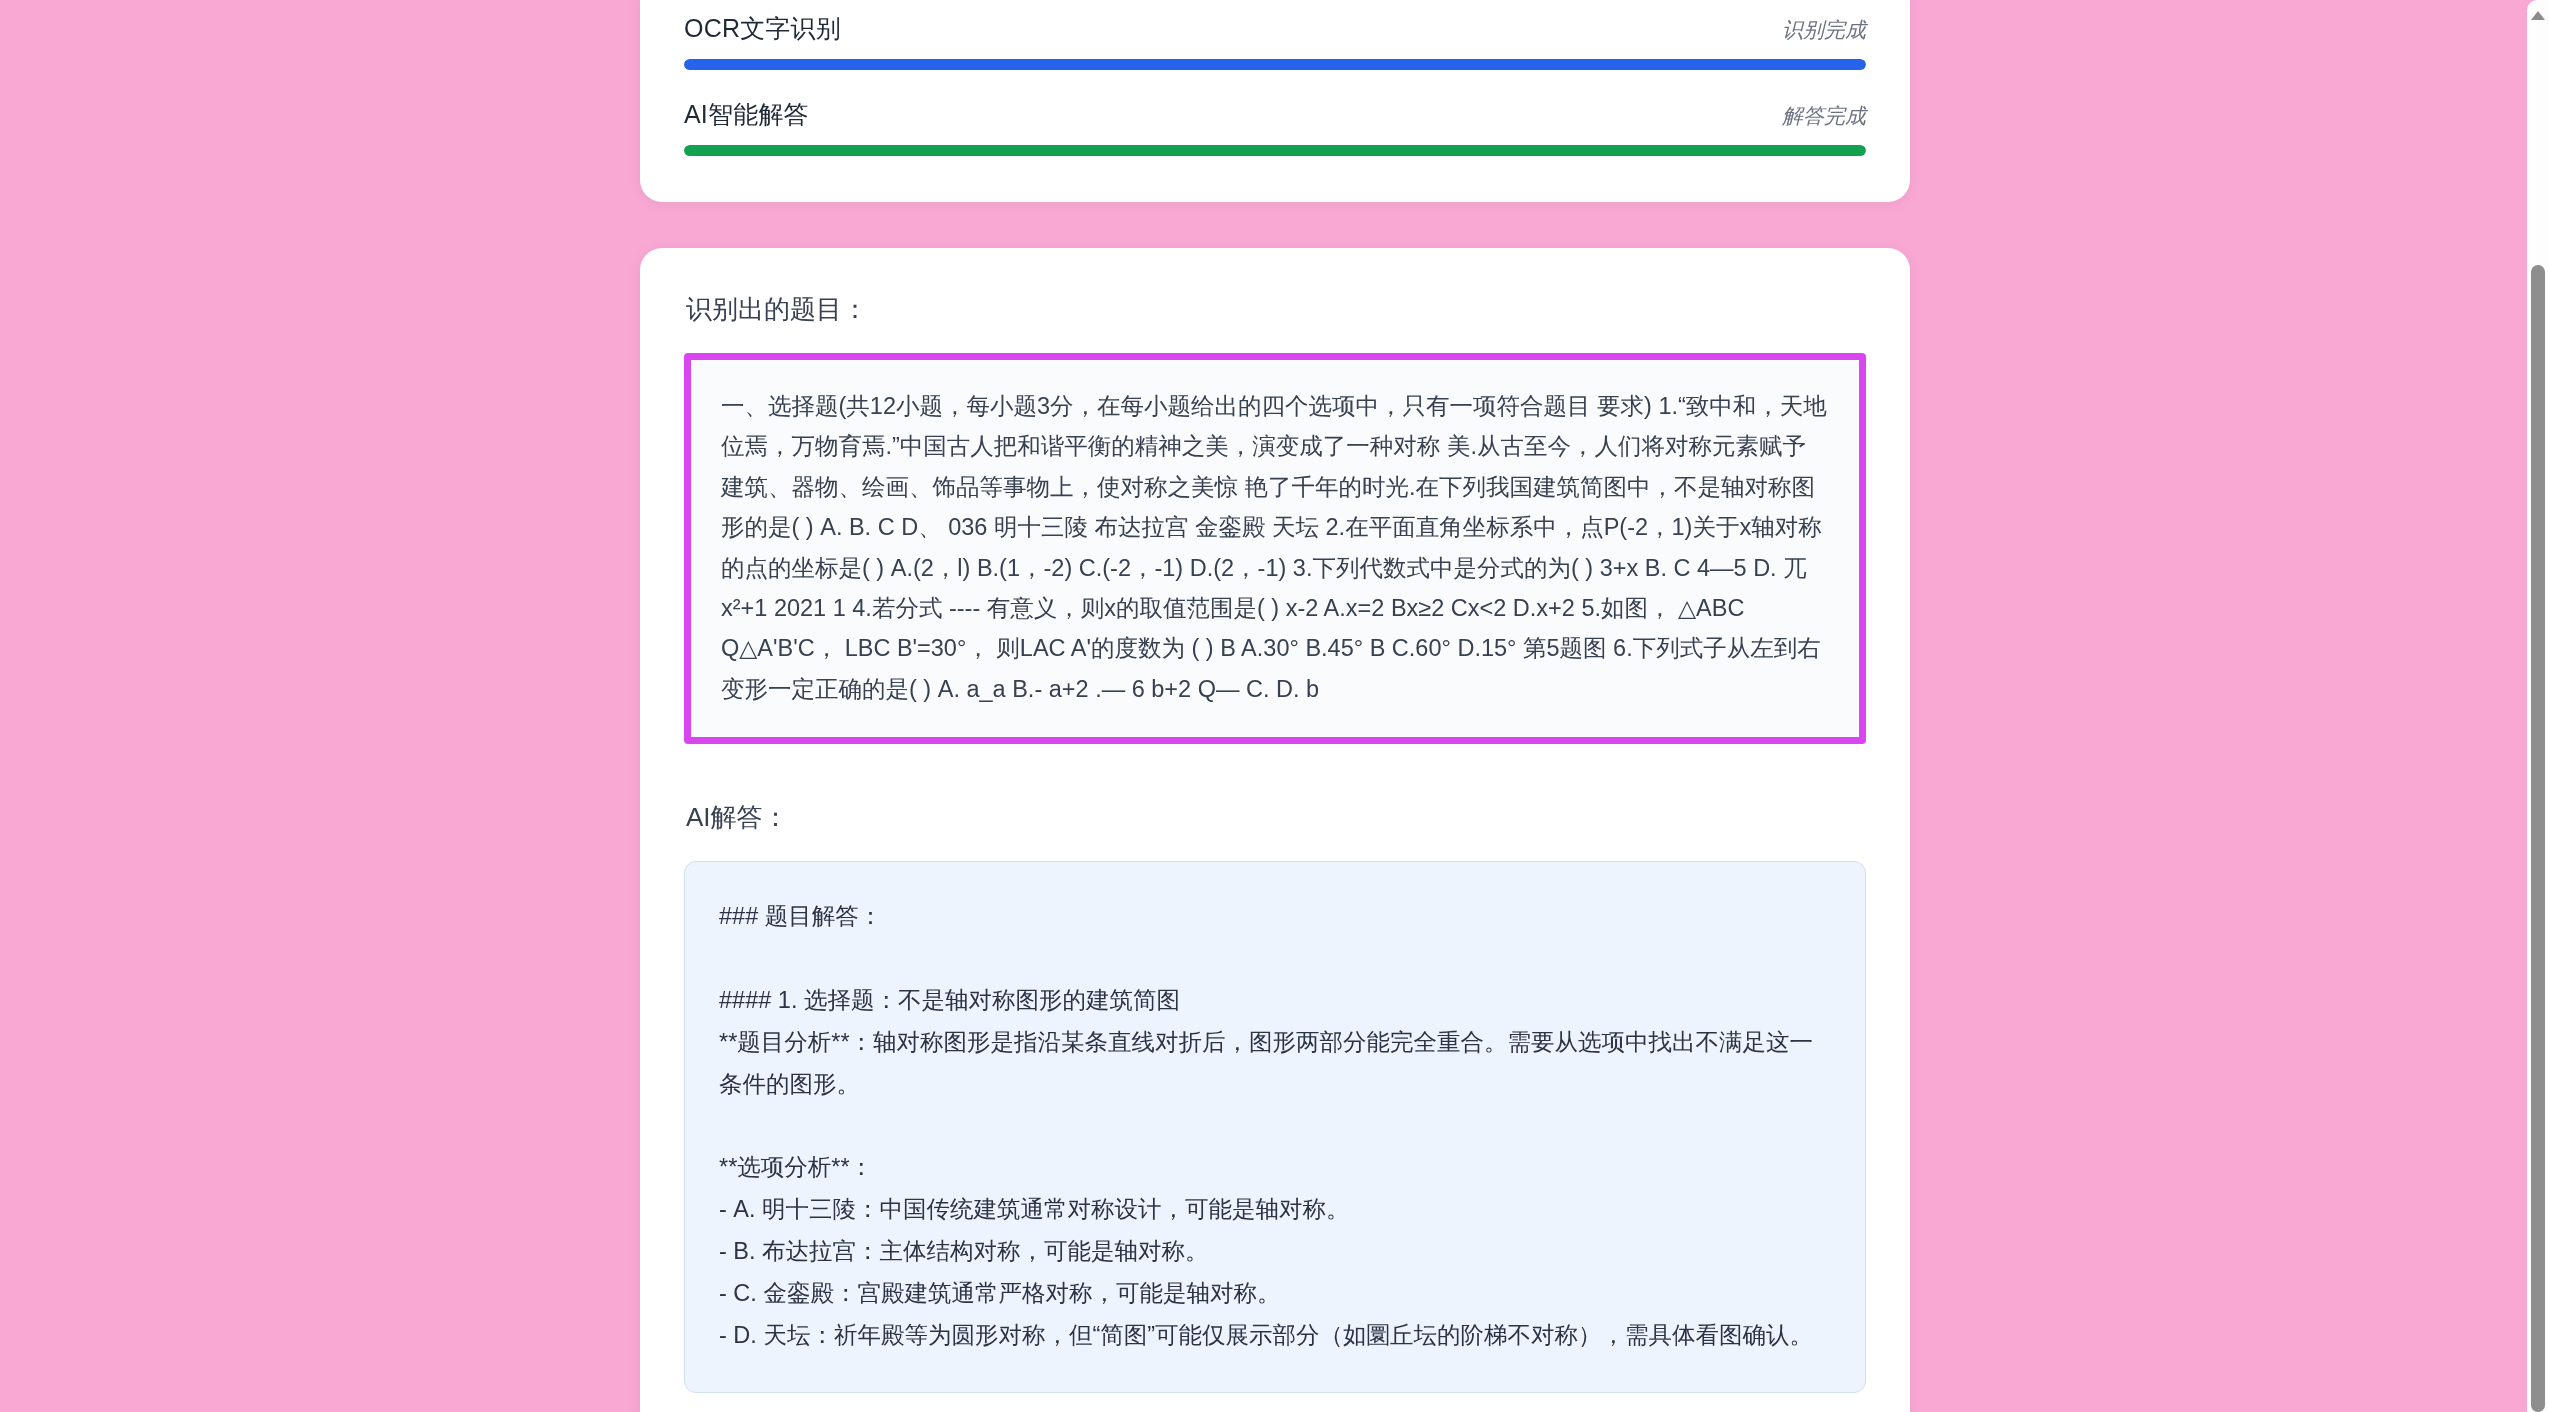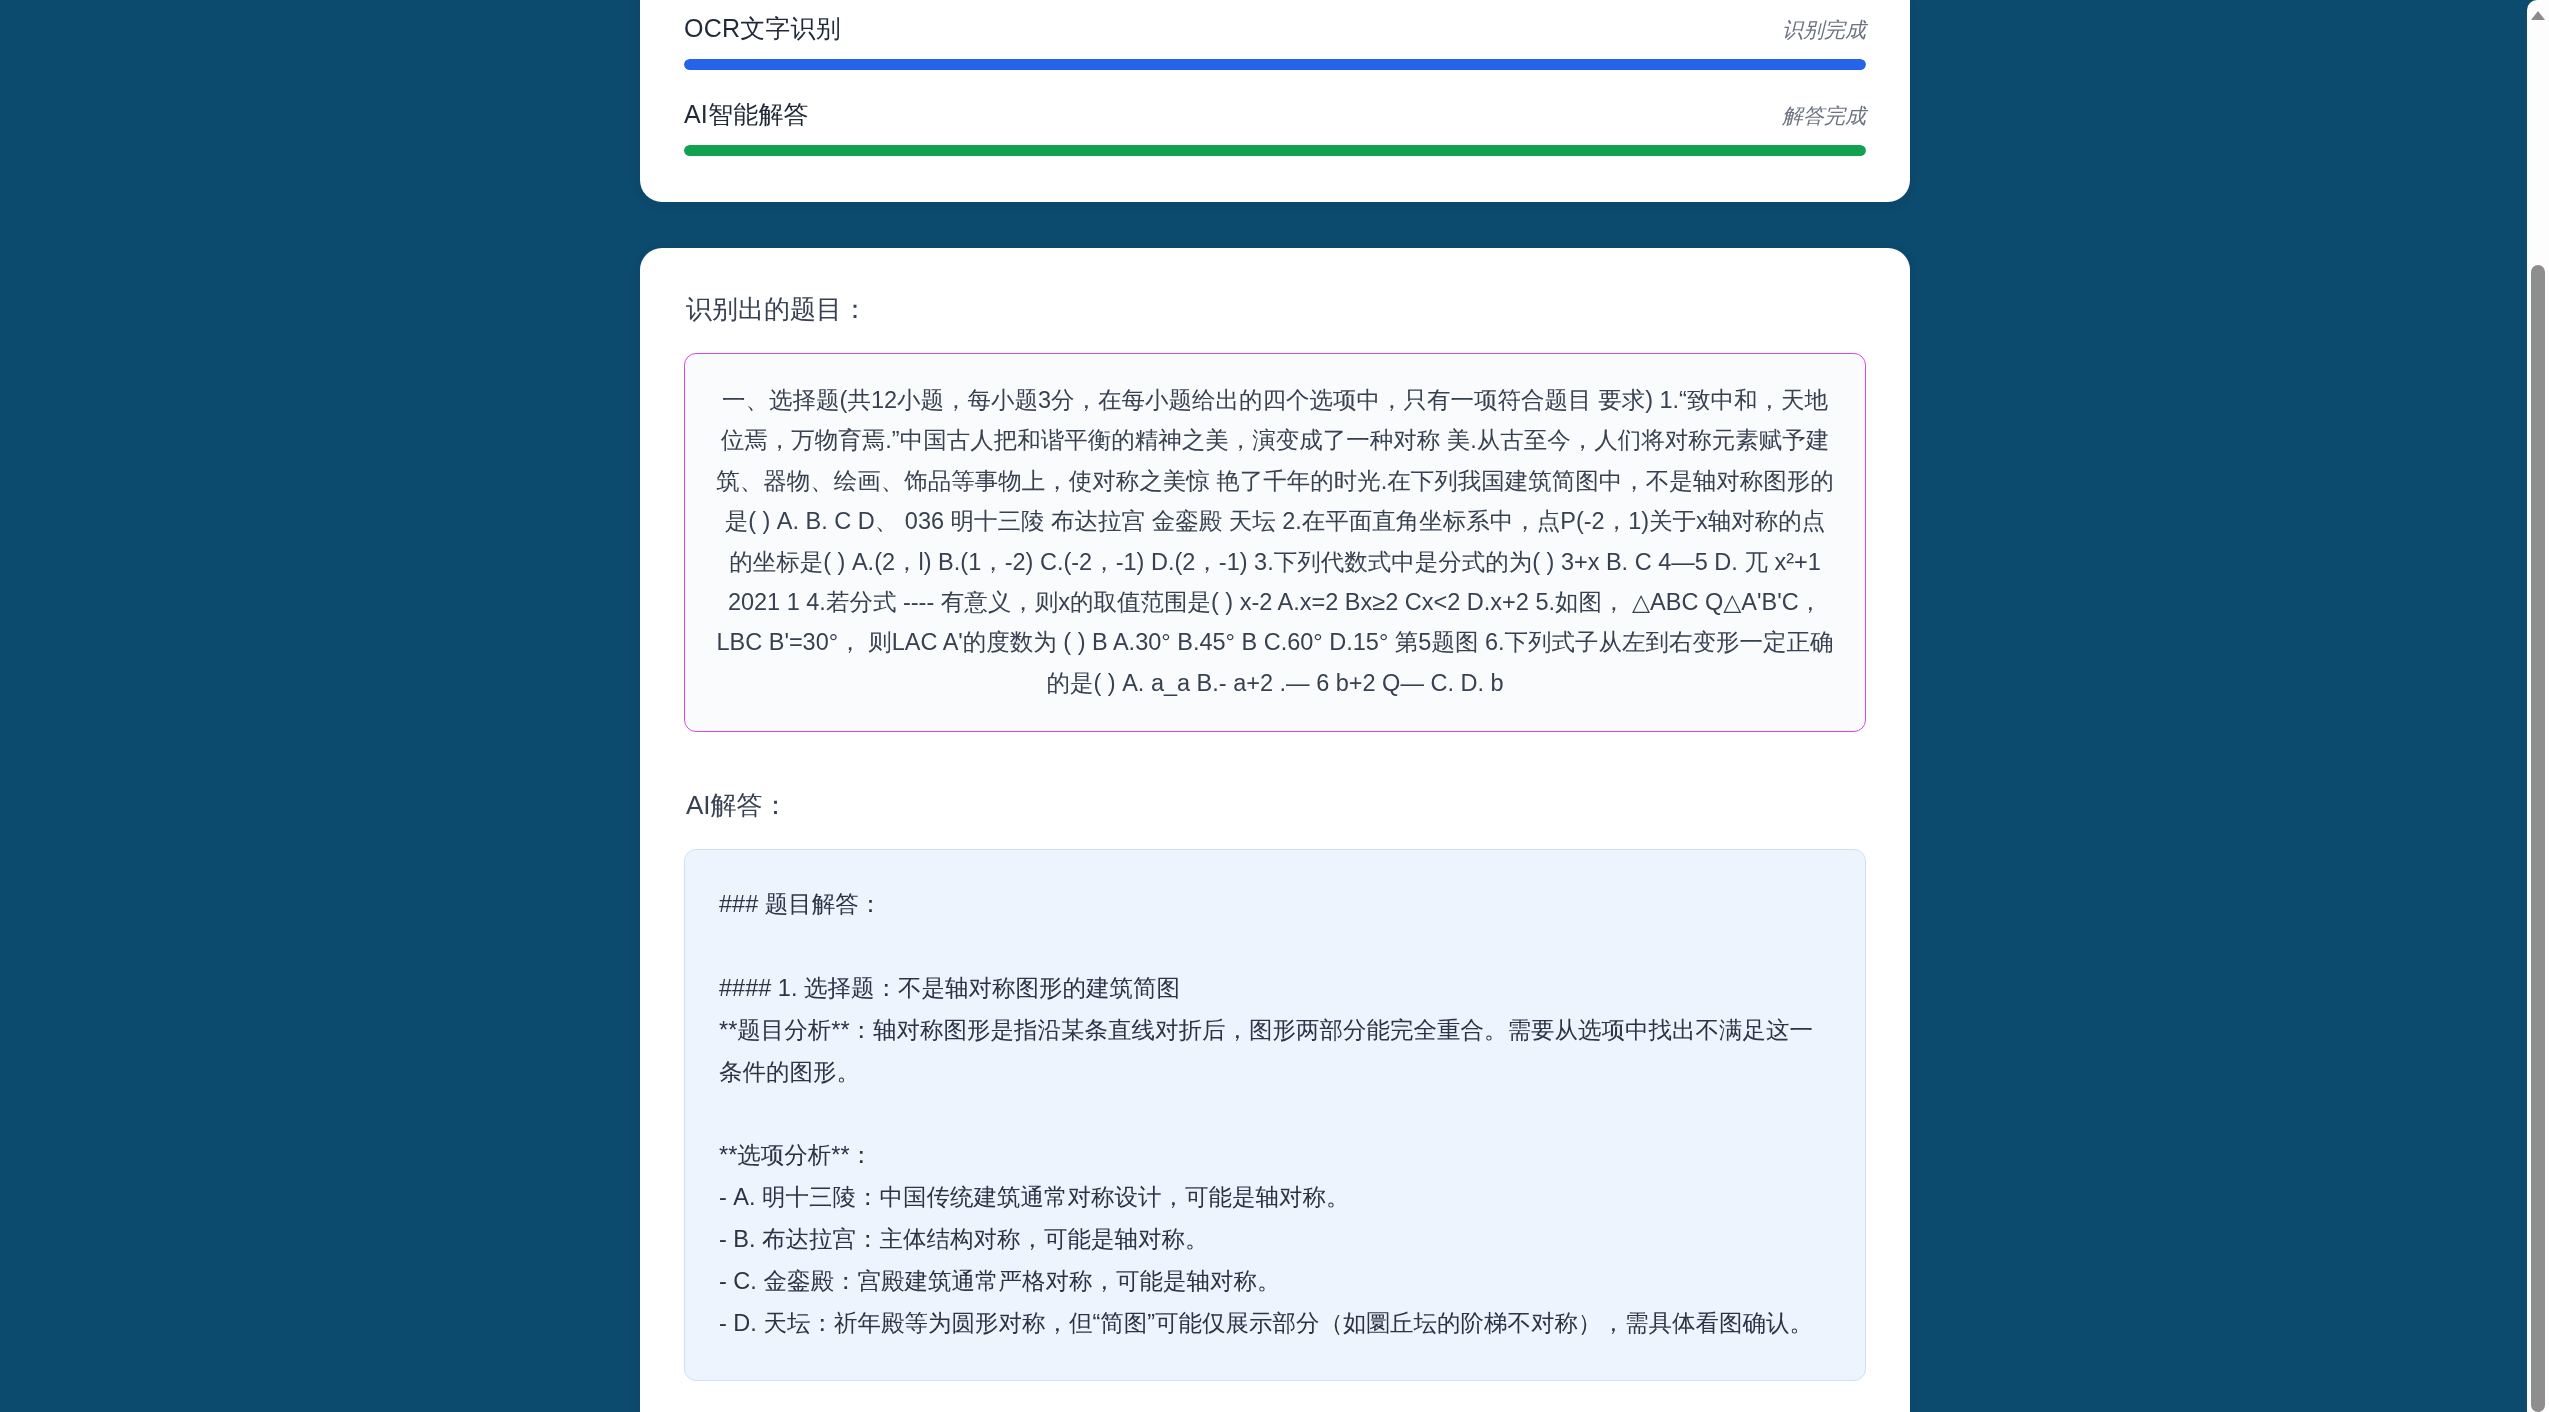--- a/index.html
+++ b/index.html
@@ -12,21 +12,21 @@
     background: #f7f8fa;
     font-family: "Liberation Sans", "DejaVu Sans", sans-serif;
     -webkit-font-smoothing: antialiased;
   }
 
   
   .viewport {
     position: relative;
     width: 2549px;
     height: 1412px;
-    background: #0c4a6e;
+    background: #f9a8d4;
   }
 
   .page-column {
     position: absolute;
     left: 640px;
     top: 0;
     width: 1270px;
   }
 
   
@@ -86,26 +86,25 @@
     margin: 28px 0 56px 0;
   }
 
   .section-label {
     font-size: 26px;
     color: #374151;
     margin: 0 0 26px 2px;
   }
 
   .ocr-box {
-    border: 1px solid #d946ef;
+    border: 7px solid #d946ef;
     background: #fafbfc;
-    border-radius: 12px;
+    border-radius: 4px;
     padding: 26px 30px 28px 30px;
     margin-bottom: 56px;
-    text-align: center;
   }
   .ocr-text {
     font-size: 23.5px;
     line-height: 1.72;
     color: #374151;
     white-space: pre-wrap;
     word-break: break-word;
     margin: 0;
   }
 

